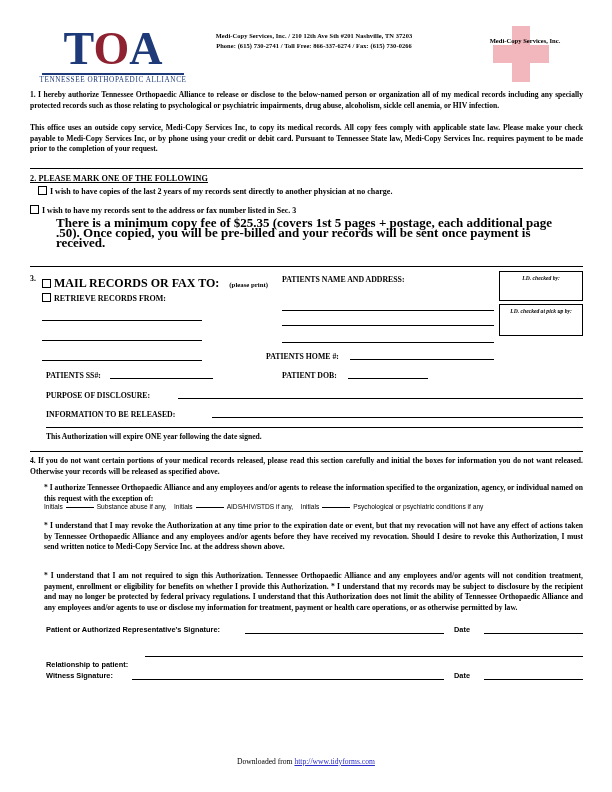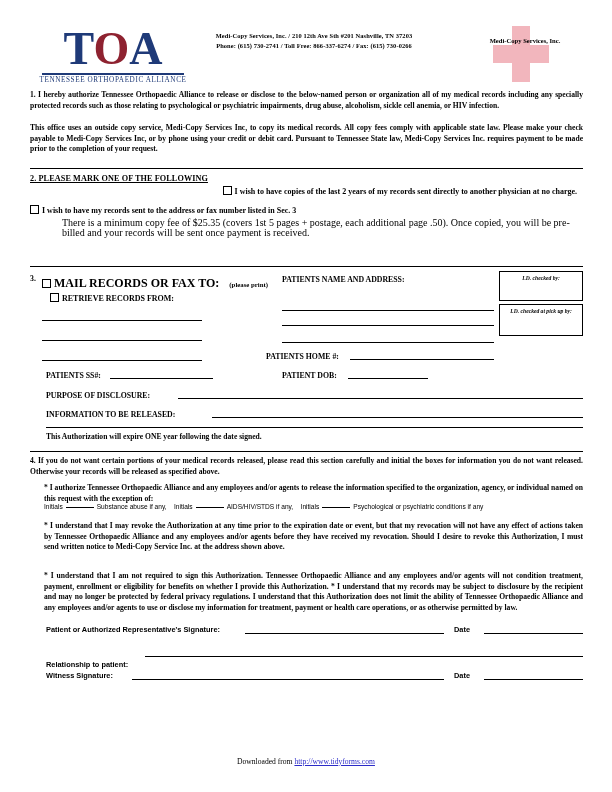--- a/index.html
+++ b/index.html
@@ -140,29 +140,29 @@
     text-decoration: underline;
     letter-spacing: 0.1px;
   }
   .optrow {
     position: absolute;
     font-family: "Liberation Serif", serif;
     font-size: 8px;
     font-weight: bold;
     line-height: 11px;
   }
-  .opt1 { left: 24px; top: 186px; width: 553px; text-align: right; }
+  .opt1 { left: 38px; top: 186px; width: 553px; }
   .opt2 { left: 30px; top: 205px; width: 553px; }
   .opt2note {
     position: absolute;
-    left: 62px; top: 218px;
+    left: 56px; top: 218px;
     width: 520px;
     font-family: "Liberation Serif", serif;
-    font-size: 10px;
-    font-weight: normal;
+    font-size: 13px;
+    font-weight: bold;
     line-height: 10px;
   }
   .opt3 { left: 30px; top: 244px; width: 553px; }
 
   .cbox {
     display: inline-block;
     width: 9px; height: 9px;
     border: 1.6px solid #000;
     box-sizing: border-box;
     vertical-align: -1px;
@@ -302,21 +302,21 @@
   <div class="opt2note">There is a minimum copy fee of $25.35 (covers 1st 5 pages + postage, each additional page .50).  Once copied, you will be pre-billed and your records will be sent once payment is received.</div>
 
 
   <div class="hr-thick" style="top:266px;"></div>
 
   <div class="lbl" style="left:30px; top:274px;">3.</div>
   <div style="position:absolute; left:42px; top:273px;">
     <span class="cbox"></span><span style="font-family:'Liberation Serif',serif; font-size:12px; font-weight:bold;">MAIL RECORDS OR FAX TO:</span>
     <span style="font-family:'Liberation Serif',serif; font-size:6.8px; font-weight:bold; margin-left:6px;">(please print)</span>
   </div>
-  <div style="position:absolute; left:42px; top:287px;margin-left:8px;">
+  <div style="position:absolute; left:42px; top:287px;">
     <span class="cbox"></span><span style="font-family:'Liberation Serif',serif; font-size:8px; font-weight:bold;">RETRIEVE RECORDS FROM:</span>
   </div>
 
   <div class="hr-thin" style="left:42px; top:320px; width:160px;"></div>
   <div class="hr-thin" style="left:42px; top:340px; width:160px;"></div>
   <div class="hr-thin" style="left:42px; top:360px; width:160px;"></div>
 
   <div class="lbl" style="left:282px; top:275px;">PATIENTS NAME AND ADDRESS:</div>
   <div class="hr-thin" style="left:282px; top:310px; width:212px;"></div>
   <div class="hr-thin" style="left:282px; top:325px; width:212px;"></div>

